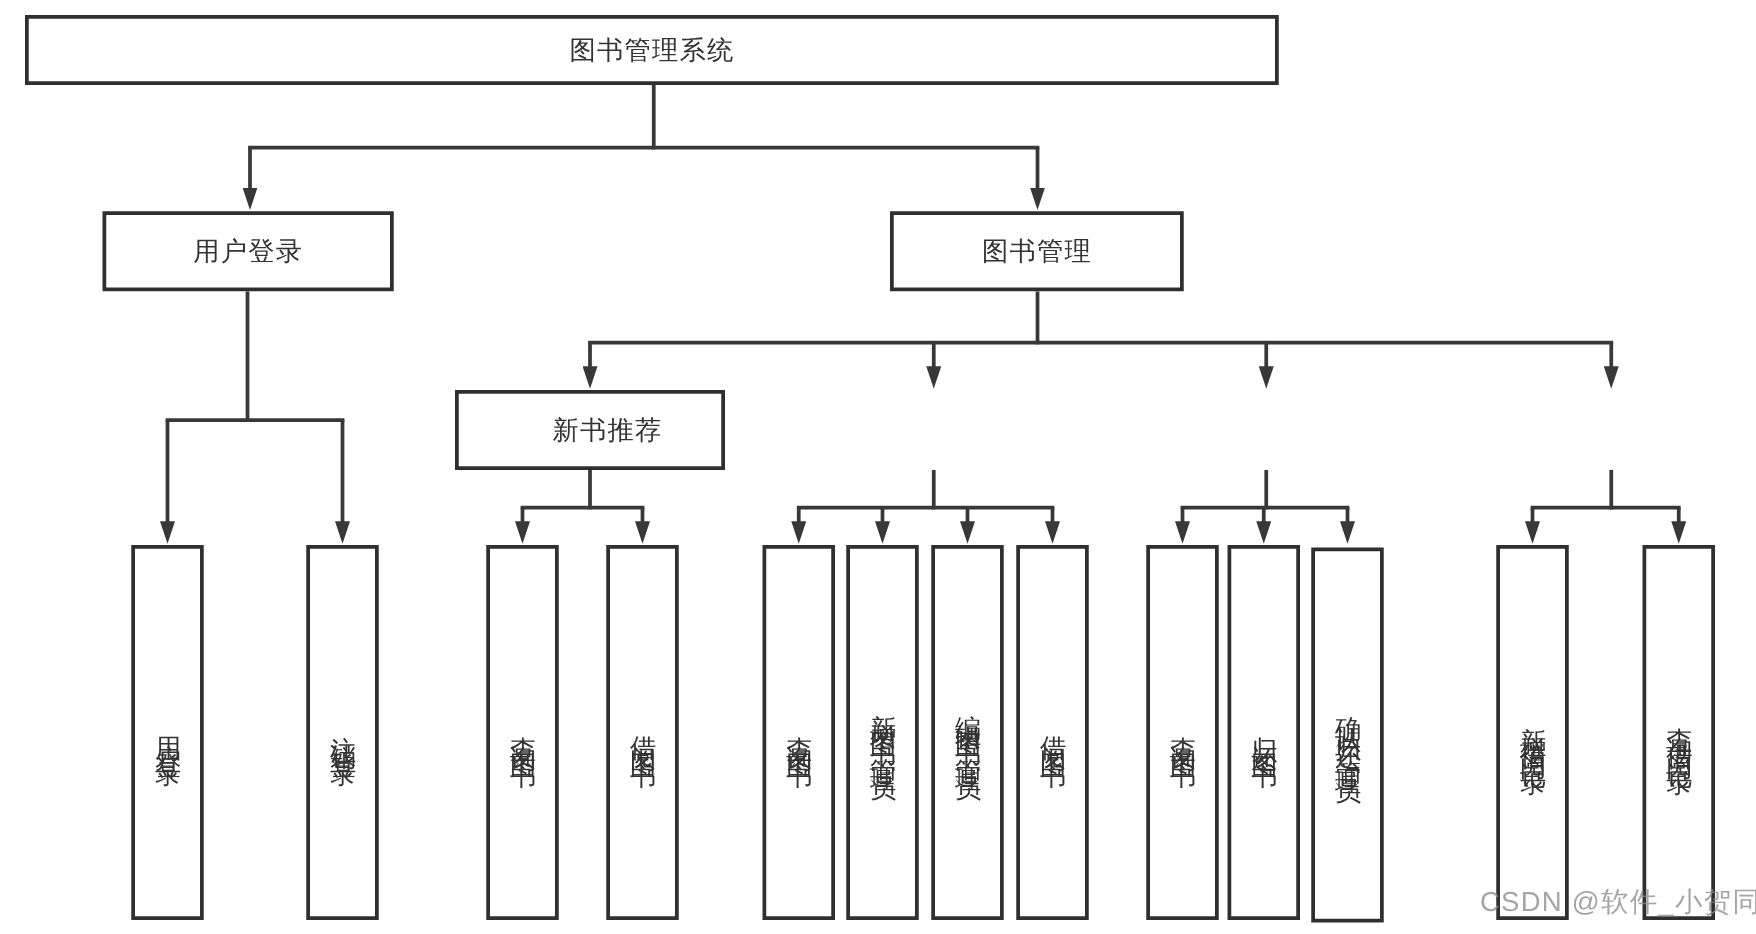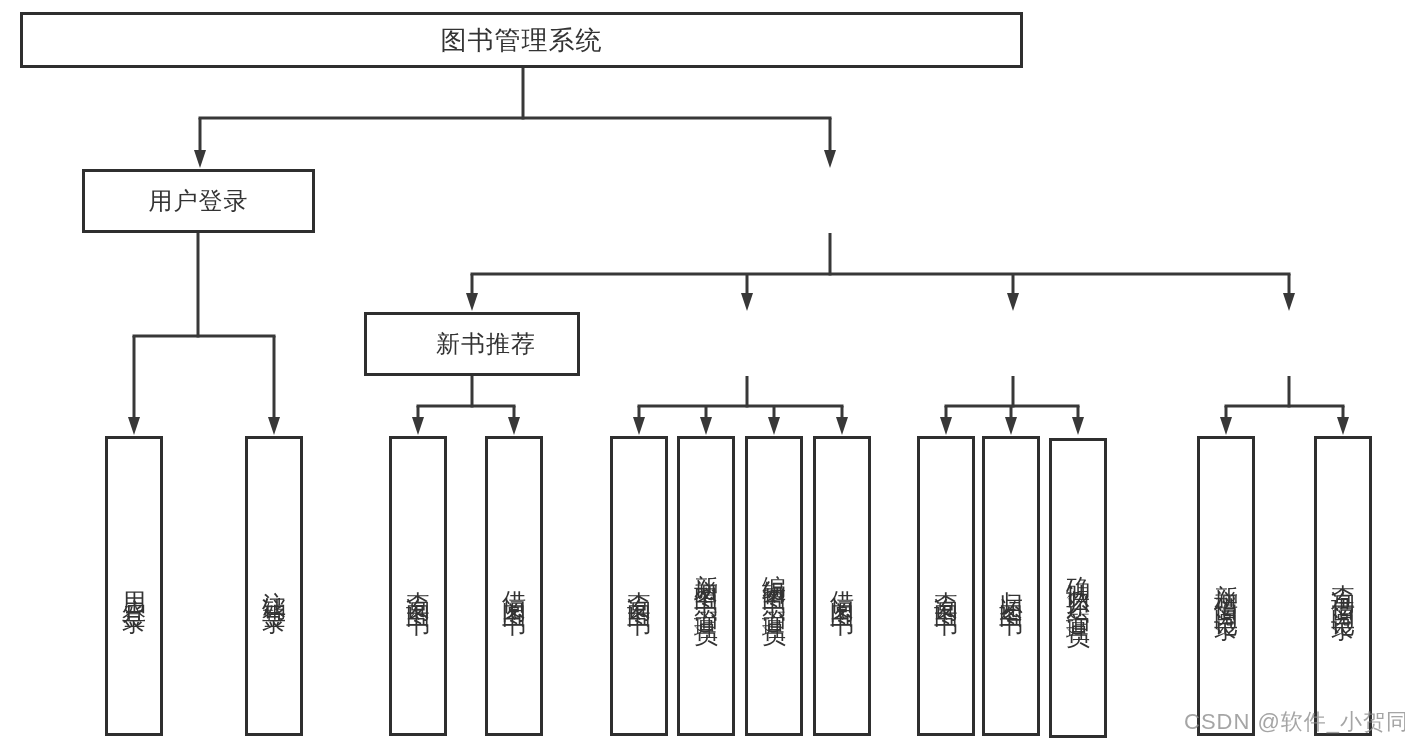--- a/index.html
+++ b/index.html
@@ -5,28 +5,28 @@
   html,body { margin:0; padding:0; background:#ffffff; }
   .stage {
     position:relative; width:1405px; height:747px; background:#ffffff;
     font-family:"Liberation Sans","DejaVu Sans",sans-serif; overflow:hidden;
   }
   svg.wires { position:absolute; left:0; top:0; z-index:1; }
   .node {
     position:absolute; box-sizing:border-box; z-index:2;
     background:#ffffff; border:3px solid #2f2f2f;
     display:flex; align-items:center; justify-content:center;
-    color:#333333; font-size:24px; line-height:1;
+    color:#333333; font-size:21px; line-height:1;
   }
   .node.h span { letter-spacing:1px; white-space:nowrap; }
   .node.v span {
     writing-mode:vertical-rl; text-orientation:mixed;
     letter-spacing:7px; white-space:nowrap;
   }
-  .node.root { font-size:26px; }
+  .node.root { font-size:21px; }
   .watermark {
     position:absolute; left:1184px; top:707px; z-index:5;
     font-size:22px; color:rgba(140,140,140,0.78);
     letter-spacing:1px; white-space:nowrap;
   }
 </style>
 </head>
 <body>
 
 <div class="stage">
@@ -95,20 +95,23 @@
     </g>
   </svg>
 
   <div class="node h root" style="left:20px;top:12px;width:1003px;height:56px;">
     <span>图书管理系统</span>
   </div>
 
   <div class="node h" style="left:82px;top:169px;width:233px;height:64px;">
     <span>用户登录</span>
   </div>
+  <div class="node h" style="left:712px;top:169px;width:235px;height:64px;">
+    <span>图书管理</span>
+  </div>
 
   <div class="node h" style="left:364px;top:312px;width:216px;height:64px;padding-left:28px;">
     <span>新书推荐</span>
   </div>
 
   <div class="node v" style="left:105px;top:436px;width:58px;height:300px;">
     <span>用户登录</span>
   </div>
   <div class="node v" style="left:245px;top:436px;width:58px;height:300px;">
     <span>注销登录</span>

